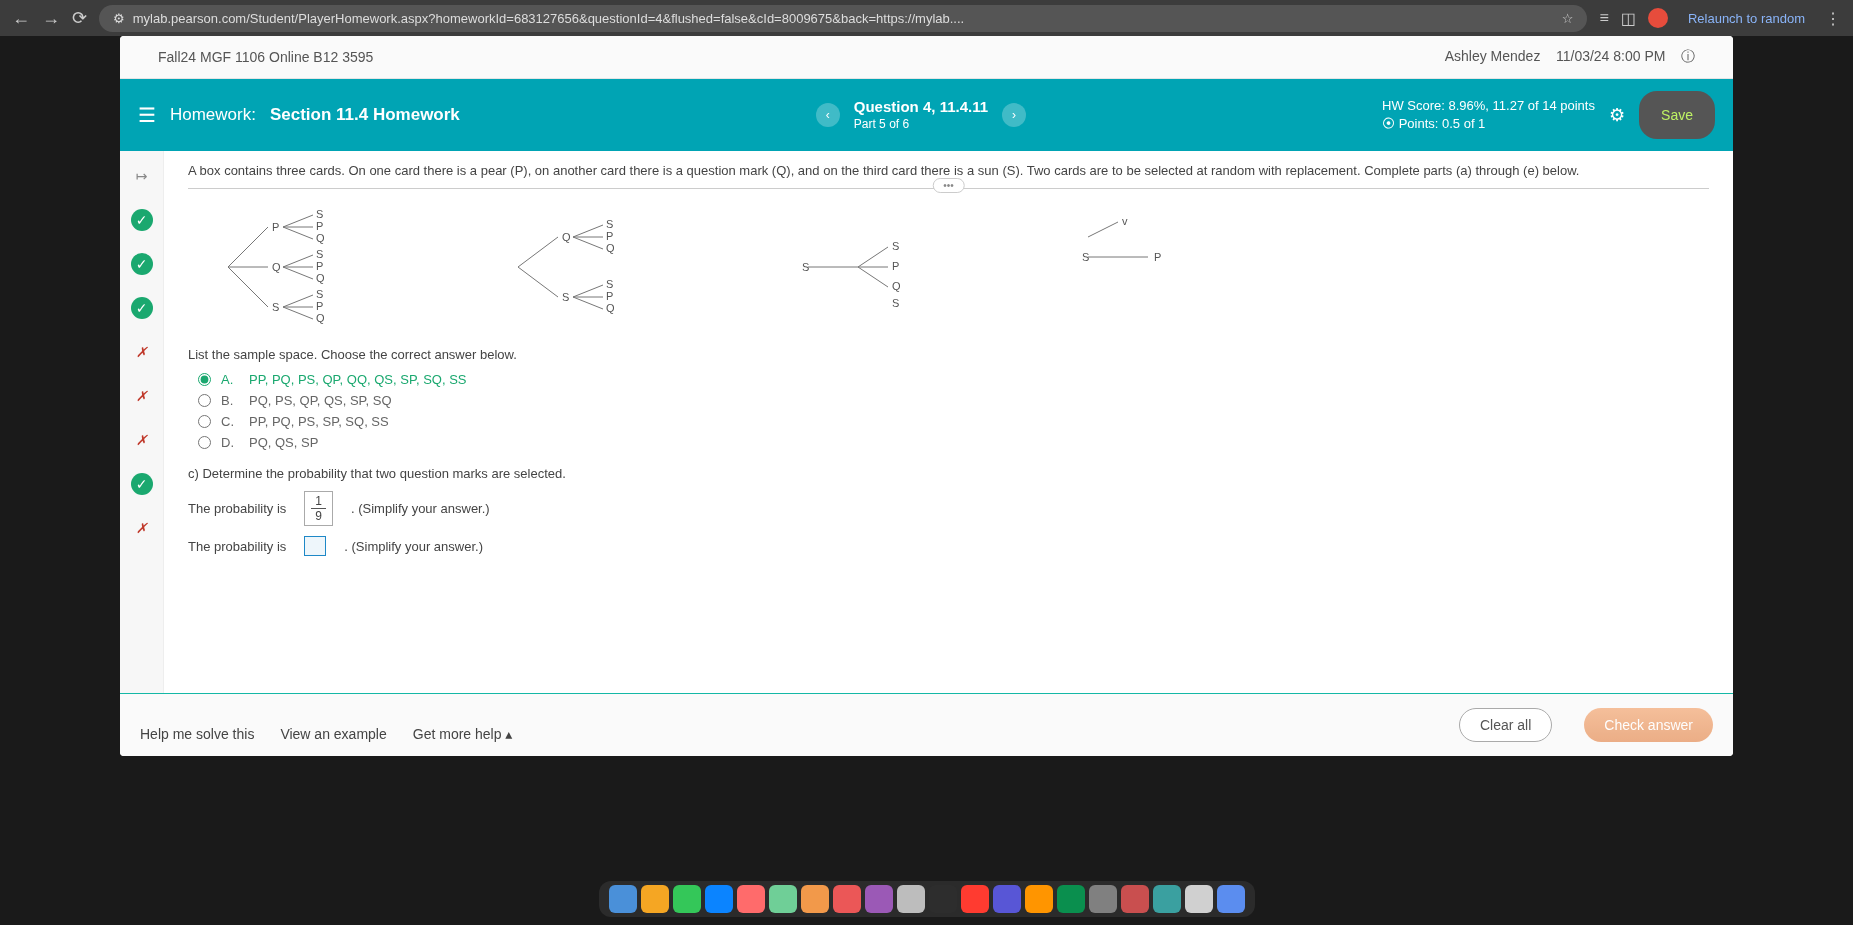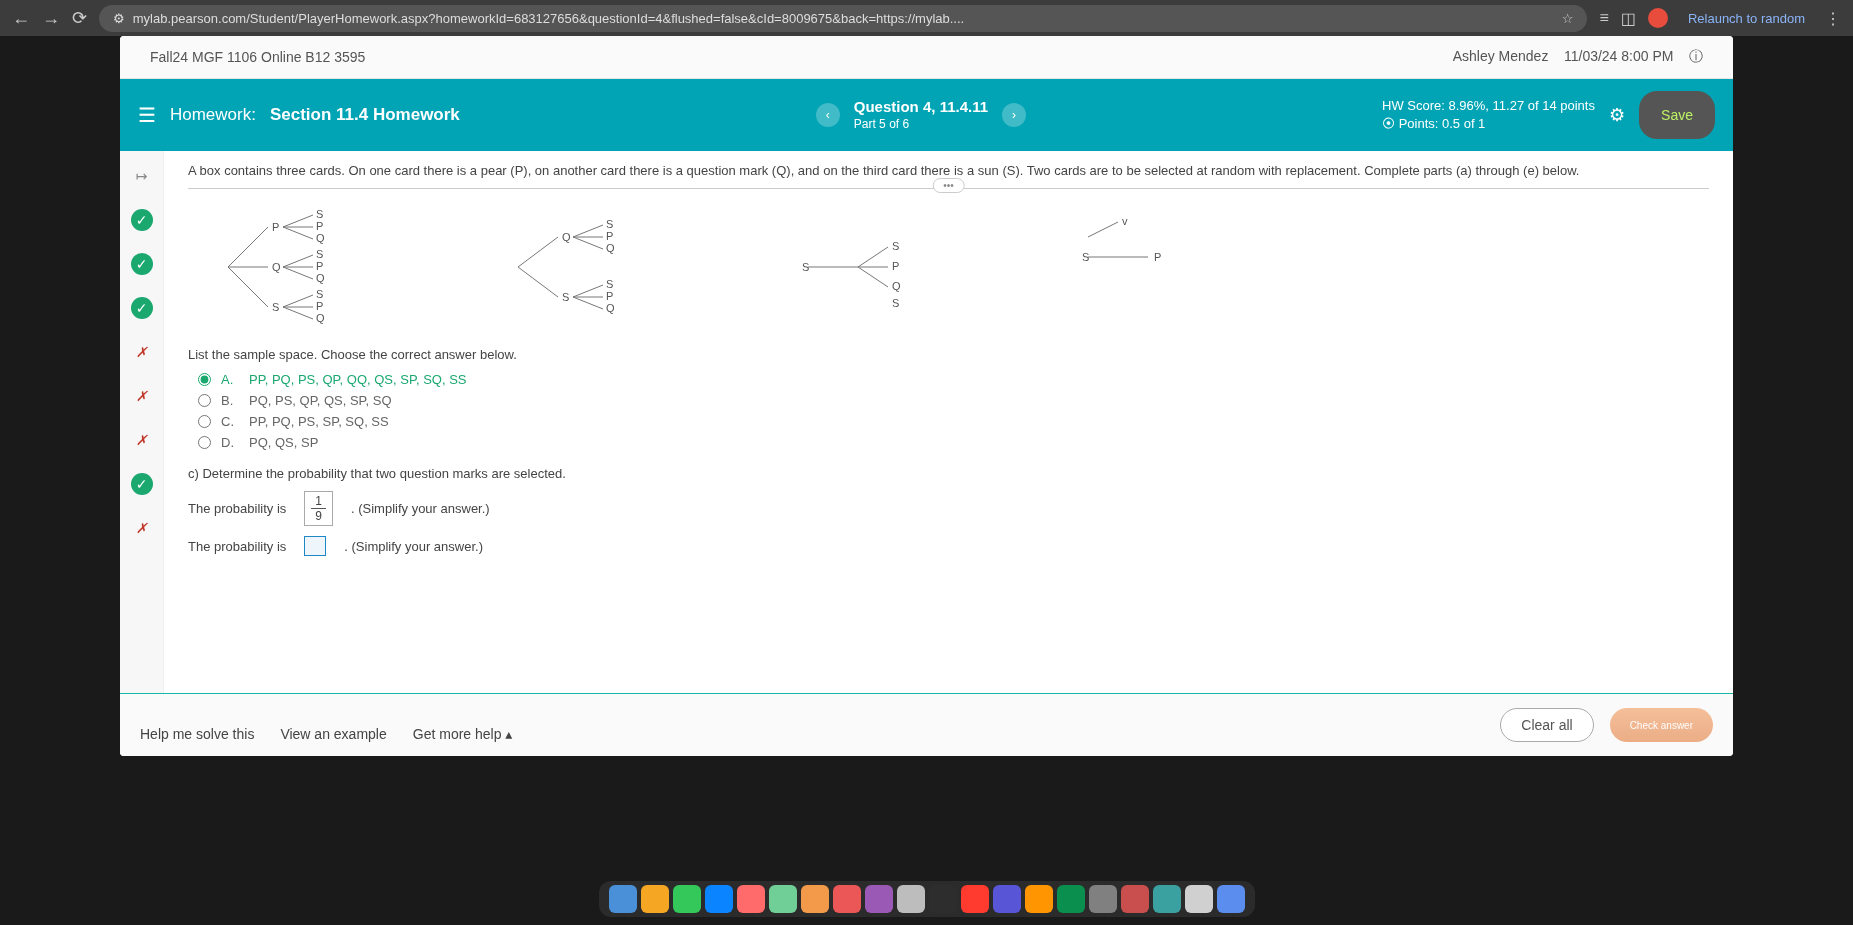--- a/index.html
+++ b/index.html
@@ -6,21 +6,21 @@
 body { background: #2a2a2a; display: flex; justify-content: center; }
 .screen { width: 1853px; height: 925px; background: #1a1a1a; position: relative; overflow: hidden; }
 .browser-bar { background: #3c3c3c; height: 36px; display: flex; align-items: center; padding: 0 12px; gap: 12px; color: #ccc; }
 .nav-btn { color: #ccc; font-size: 18px; cursor: pointer; }
 .url-bar { flex: 1; background: #555; border-radius: 16px; padding: 6px 14px; color: #ddd; font-size: 13px; display: flex; align-items: center; gap: 8px; }
 .url-text { flex: 1; overflow: hidden; white-space: nowrap; text-overflow: ellipsis; }
 .star { color: #ccc; }
 .relaunch { background: none; color: #8ab4f8; font-size: 13px; padding: 4px 8px; border: none; cursor: pointer; }
 .avatar-dot { width: 20px; height: 20px; border-radius: 50%; background: #e74c3c; display: inline-block; }
 .app-frame { background: #fff; margin: 0 120px 60px 120px; height: 720px; display: flex; flex-direction: column; border-radius: 4px; overflow: hidden; }
-.course-bar { background: #fafafa; border-bottom: 1px solid #e5e5e5; padding: 12px 30px; display: flex; justify-content: space-between; align-items: center; color: #555; font-size: 14px; }
+.course-bar { background: #fafafa; border-bottom: 1px solid #e5e5e5; padding: 12px 38px; display: flex; justify-content: space-between; align-items: center; color: #555; font-size: 14px; }
 .assign-bar { background: #00a4b4; color: #fff; padding: 12px 18px; display: flex; align-items: center; gap: 14px; }
 .menu-icon { font-size: 20px; cursor: pointer; }
 .hw-label { font-size: 17px; }
 .hw-title { font-size: 17px; font-weight: bold; }
 .spacer { flex: 1; }
 .q-nav { width: 24px; height: 24px; border-radius: 50%; background: rgba(255,255,255,0.25); display: flex; align-items: center; justify-content: center; font-size: 12px; cursor: pointer; }
 .q-info { line-height: 1.3; }
 .q-title { font-weight: bold; font-size: 15px; }
 .q-sub { font-size: 12px; }
 .score-block { font-size: 13px; line-height: 1.4; }
@@ -46,23 +46,23 @@
 .opt input { accent-color: #1aa86f; }
 .opt.sel { color: #1aa86f; }
 .opt-letter { width: 18px; }
 .sect { margin: 16px 0 8px 0; }
 .ansline { display: flex; align-items: center; gap: 18px; margin: 10px 0; }
 .frac { display: inline-flex; flex-direction: column; align-items: center; border: 1px solid #aaa; padding: 2px 6px; font-size: 12px; }
 .frac .num { border-bottom: 1px solid #555; padding: 0 4px; }
 .blank { display: inline-block; width: 22px; height: 20px; border: 1px solid #1e88c7; background: #eef6fb; }
 .footer { border-top: 1px solid #14b8a6; background: #fafafa; padding: 14px 20px; display: flex; align-items: flex-end; gap: 26px; font-size: 14px; color: #444; }
 .footer .link { cursor: pointer; }
-.footer .right { margin-left: auto; display: flex; gap: 16px; }
+.footer .right { margin-left: auto; display: flex; gap: 32px; }
 .btn-clear { background: #fff; border: 1px solid #aaa; color: #555; padding: 8px 20px; border-radius: 18px; cursor: pointer; font-size: 14px; }
-.btn-check { background: linear-gradient(#f4b183,#e89b6a); border: none; color: #fff; padding: 6px 20px; border-radius: 18px; cursor: pointer; font-size: 10px; opacity: 0.8; }
+.btn-check { background: linear-gradient(#f4b183,#e89b6a); border: none; color: #fff; padding: 6px 20px; border-radius: 18px; cursor: pointer; font-size: 14px; opacity: 0.8; }
 .dock { position: absolute; bottom: 8px; left: 50%; transform: translateX(-50%); display: flex; gap: 4px; background: rgba(60,60,60,0.5); padding: 4px 10px; border-radius: 12px; }
 .dock-item { width: 28px; height: 28px; border-radius: 6px; display: inline-block; }
 </style>
 </head>
 <body>
 
 <div class="screen">
   <div class="browser-bar">
     <span class="nav-btn">←</span>
     <span class="nav-btn">→</span>

